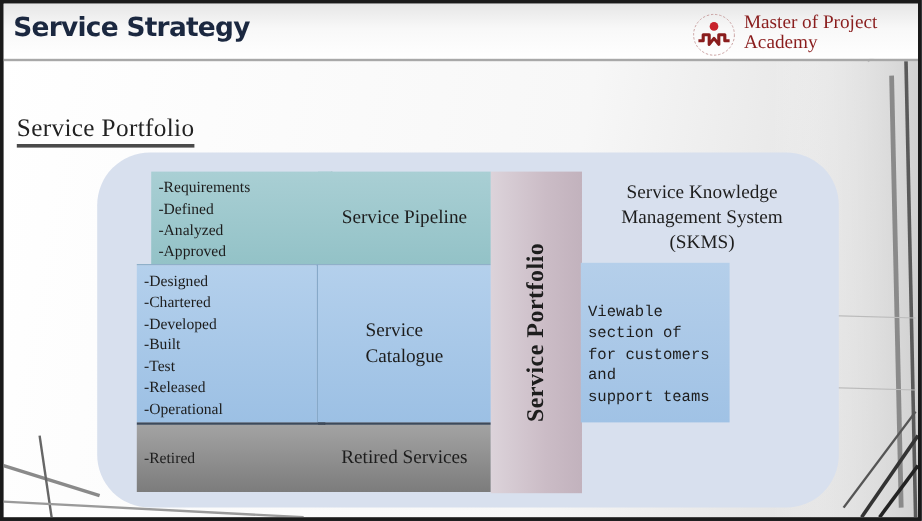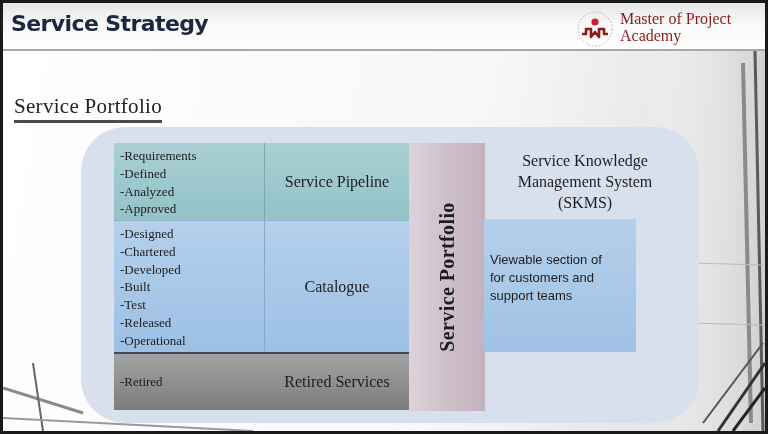--- a/index.html
+++ b/index.html
@@ -47,40 +47,40 @@
       position: absolute; font-family: "Liberation Serif", serif; color: #1d1d1d;
     }
     .cell-list { font-size: 13px; line-height: 17.8px; padding: 4px 0 0 6px; }
     .cell-name {
       display: flex; align-items: center; justify-content: center; text-align: left;
       font-size: 16px; line-height: 22px;
     }
     .teal { background: linear-gradient(180deg, #a9cfd4 0%, #93c2c7 100%); }
     .blue { background: linear-gradient(180deg, #b4d0ec 0%, #9cc0e4 100%); }
     .gray { background: linear-gradient(180deg, #a3a3a3 0%, #7c7c7c 100%); }
-    .pipeline-list { left: 0; top: 0; width: 151px; height: 77px; border-right: 1px solid #7fa8ad; }
+    .pipeline-list { left: 12px; top: 0; width: 151px; height: 77px; border-right: 1px solid #7fa8ad; }
     .pipeline-name { left: 151px; top: 0; width 144px; width: 144px; height: 77px; }
     .catalogue-list { left: 0; top: 77px; width: 151px; height: 132px; border-right: 1px solid #86a9c9; border-top: 1px solid #8fb0c9; }
     .catalogue-name { left: 151px; top: 77px; width: 144px; height: 132px; border-top: 1px solid #8fb0c9; }
     .retired-list { left: 0; top: 209px; width: 157px; height: 58px; border-right: 1px solid #3a3a3a; border-top: 2px solid #3e4a5a; padding: 0 0 0 6px; display: flex; align-items: center; font-size: 13px; }
     .retired-name { left: 151px; top: 209px; width: 144px; height: 58px; border-top: 2px solid #3e4a5a; }
     .portfolio-bar {
       position: absolute; left: 406px; top: 140px; width: 76px; height: 268px;
       background: linear-gradient(90deg, #dcd3da 0%, #cbbcc6 60%, #c2b2bd 100%);
     }
     .portfolio-bar-text {
       position: absolute; left: 50%; top: 50%;
       transform: translate(-50%, -50%) rotate(-90deg);
       white-space: nowrap; font-family: "Liberation Serif", serif; font-size: 20px;
       font-weight: bold; color: #1d1d1d; letter-spacing: 0.4px;
     }
     .viewable-box {
-      position: absolute; left: 481px; top: 216px; width: 152px; height: 133px;
+      position: absolute; left: 481px; top: 216px; width: 124px; height: 133px;
       background: linear-gradient(180deg, #b5cfea 0%, #a0c2e5 100%);
-      font-family: Liberation Sans, sans-serif; font-size: 13px; line-height: 17.8px;
+      font-family: Liberation Mono, monospace; font-size: 13px; line-height: 17.8px;
       color: #1d1d1d; padding: 32px 6px 0 6px;
     }
   </style>
 </head>
 <body>
 
 <div class="slide">
 
   <svg class="bg-deco" width="762" height="428" viewBox="0 0 762 428">
     <defs>
@@ -144,20 +144,21 @@
       <div>-Designed</div>
       <div>-Chartered</div>
       <div>-Developed</div>
       <div>-Built</div>
       <div>-Test</div>
       <div>-Released</div>
       <div>-Operational</div>
     </div>
     <div class="cell cell-name blue catalogue-name">
       <div>
+        <div>Service</div>
         <div>Catalogue</div>
       </div>
     </div>
 
     <div class="cell gray retired-list">
       <div>-Retired</div>
     </div>
     <div class="cell cell-name gray retired-name">
       <span>Retired Services</span>
     </div>

